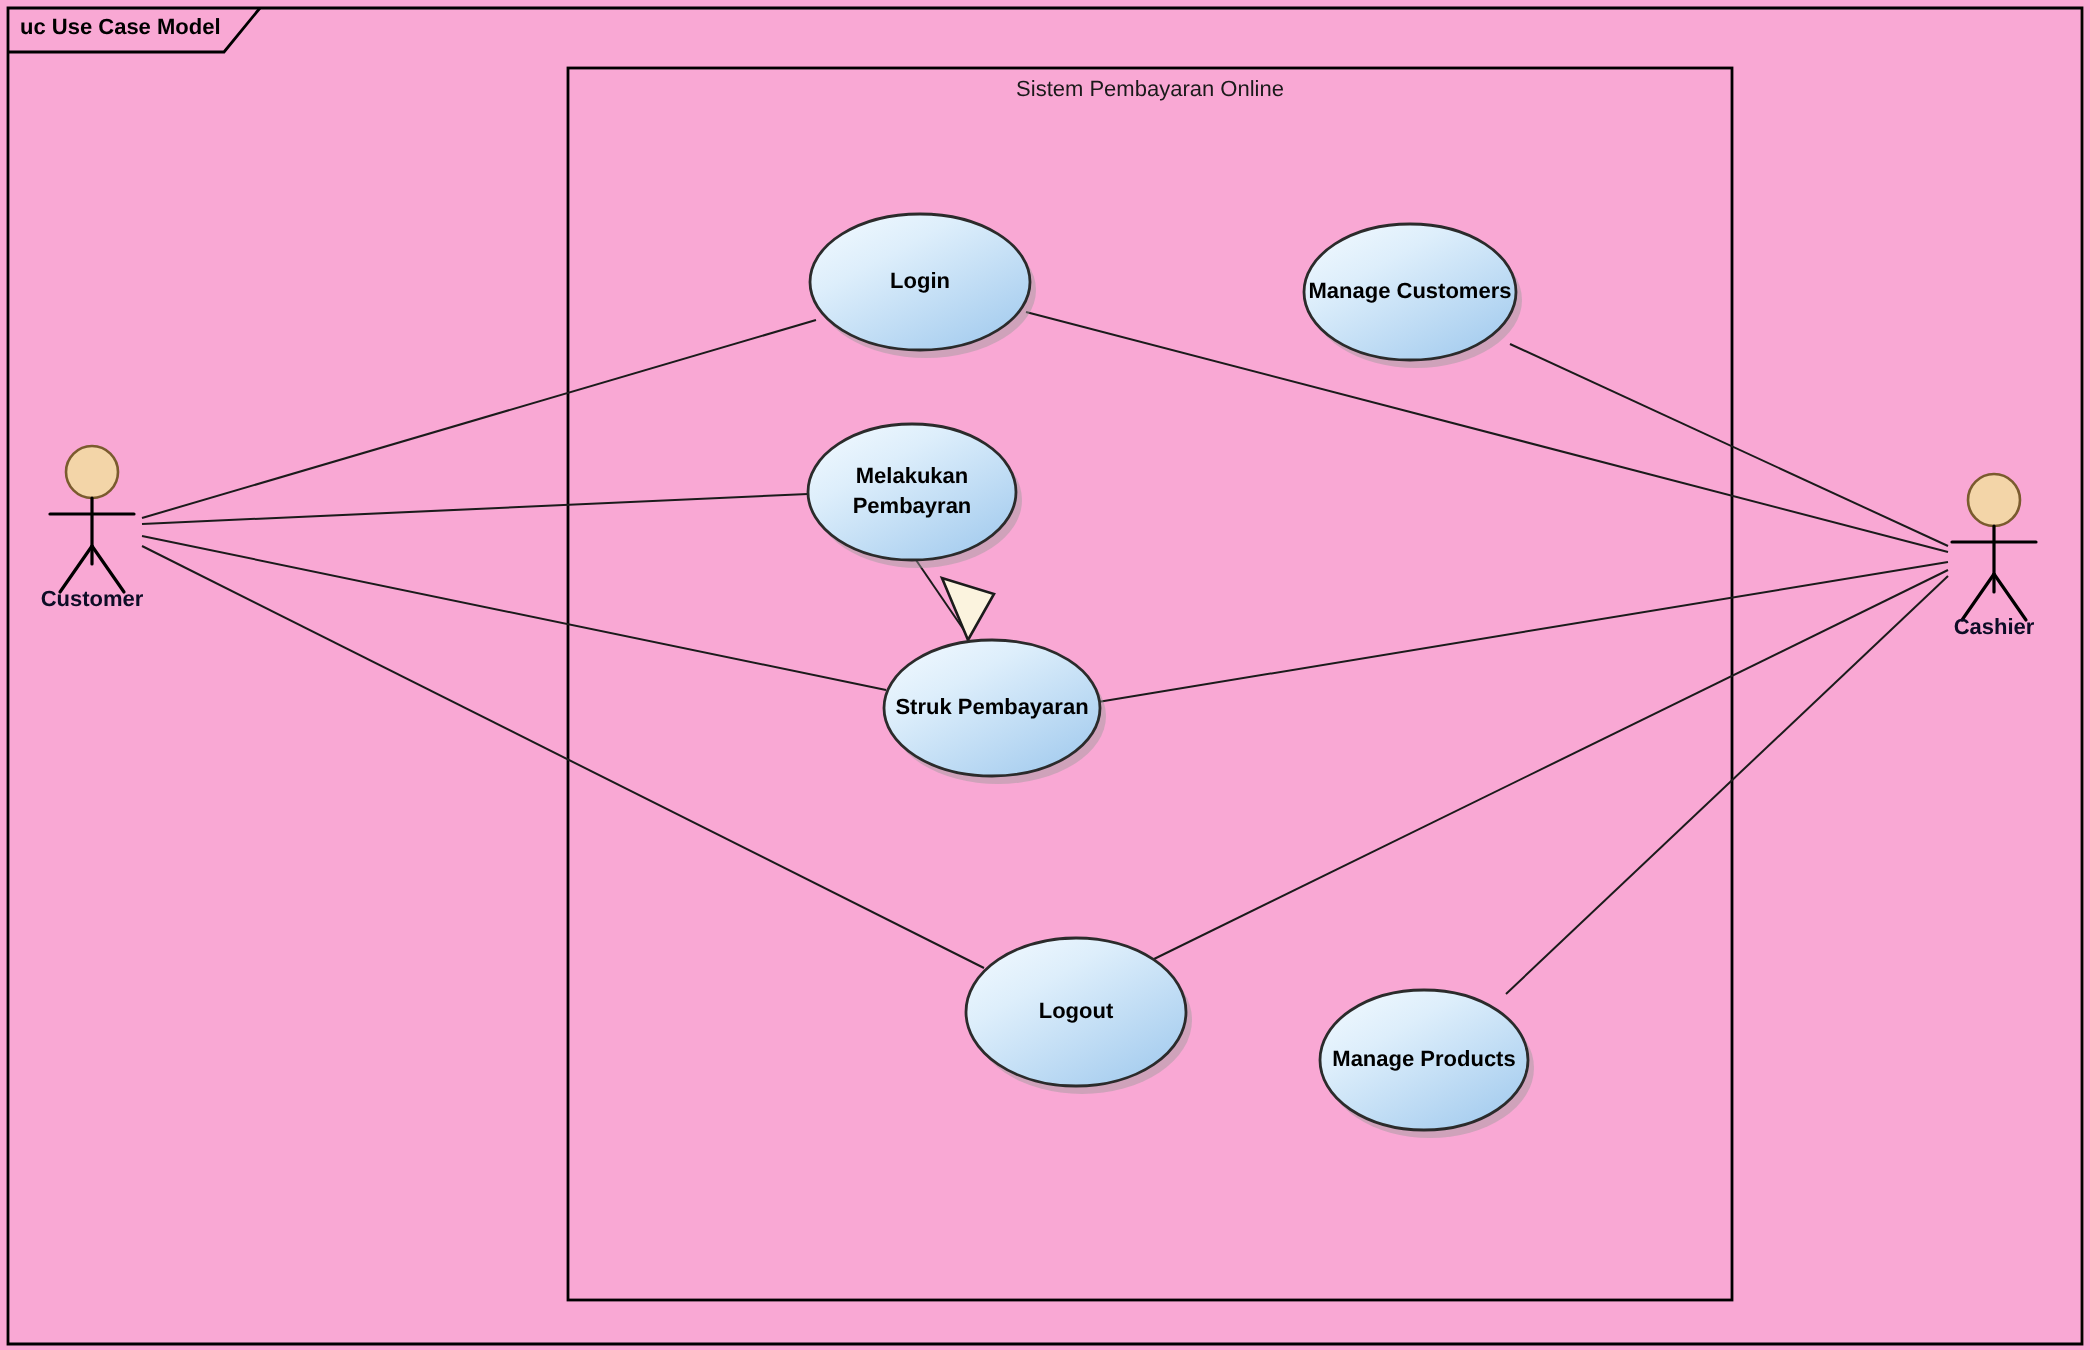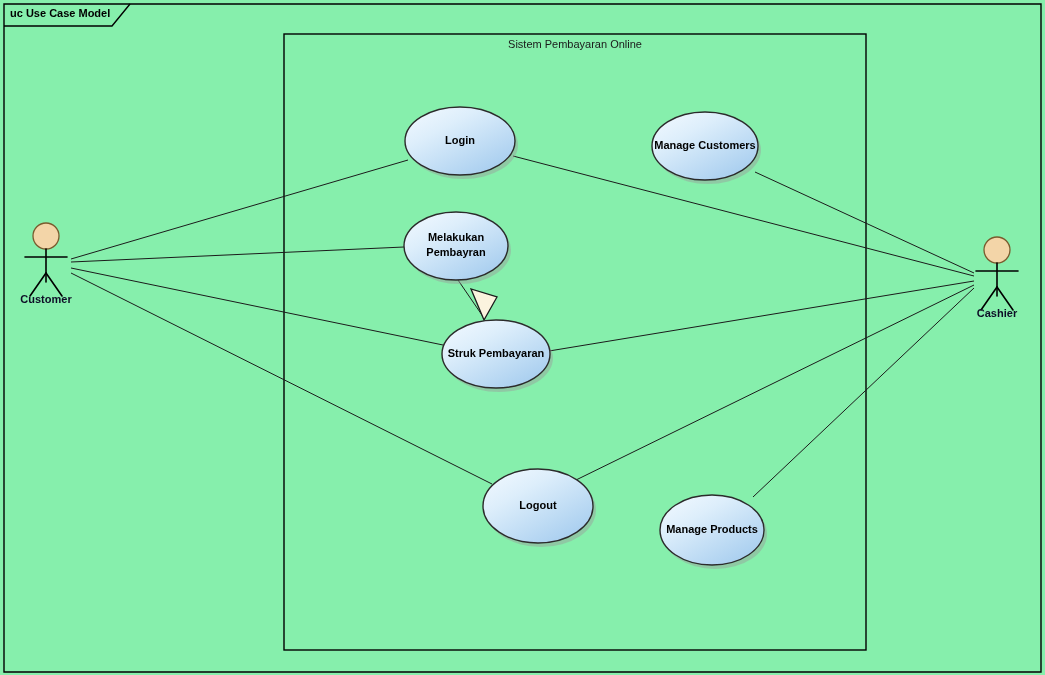--- a/index.html
+++ b/index.html
@@ -8,21 +8,21 @@
     background: #ffffff;
   }
   body {
     font-family: "Liberation Sans", sans-serif;
     -webkit-font-smoothing: antialiased;
   }
   #canvas {
     position: relative;
     width: 1045px;
     height: 675px;
-    background: #86efac;
+    background: #f9a8d4;
     overflow: hidden;
   }
   #diagram-svg {
     position: absolute;
     left: 0;
     top: 0;
     width: 1045px;
     height: 675px;
   }
   .frame-title-text {

